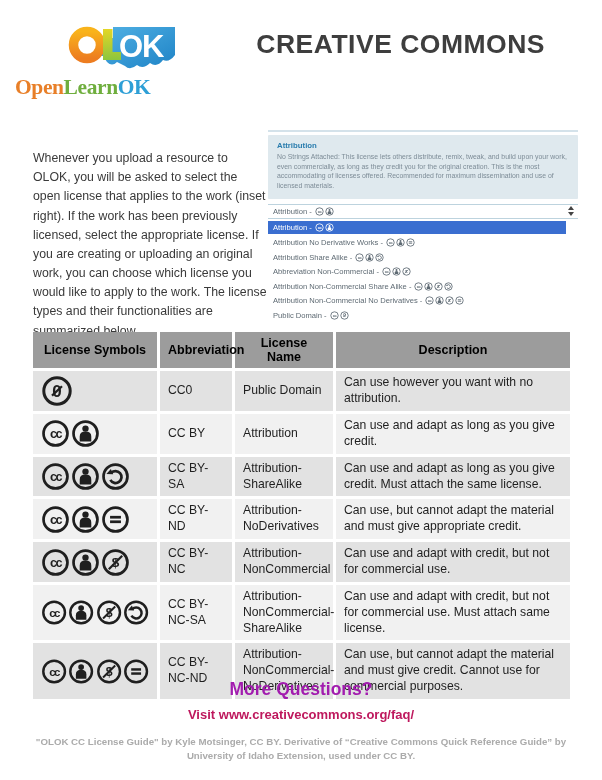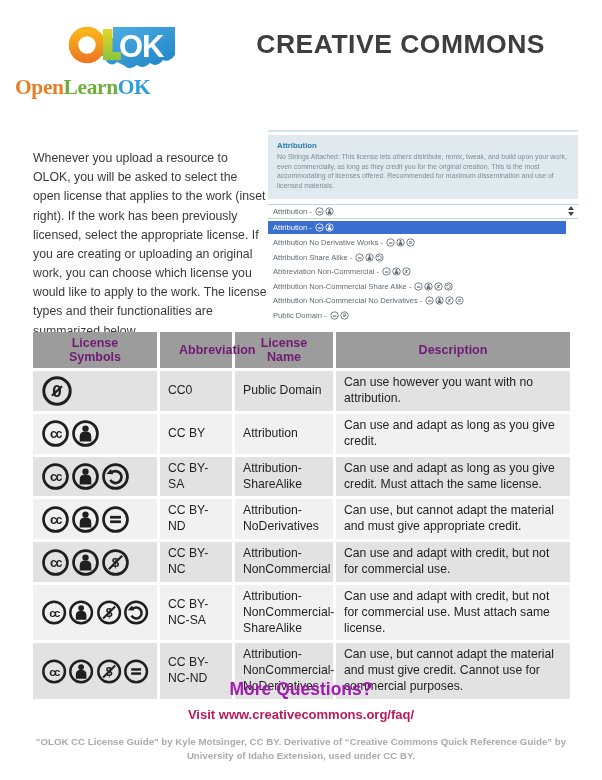--- a/index.html
+++ b/index.html
@@ -36,22 +36,22 @@
   .spin .down { border-top:4px solid #444; }
   .inset-options { margin-top:2px; }
   .option { display:flex; align-items:center; gap:3px; height:14.6px; font-size:7.6px;
             color:#5e6a73; padding-left:5px; }
   .option.selected { background:#3a6ed0; color:#ffffff; margin-right:12px; height:13.5px; margin-bottom:1px; }
   .icon-strip { display:flex; align-items:center; gap:1px; }
 
   
   table.cc { position:absolute; left:30px; top:329px; width:543px;
              border-collapse:separate; border-spacing:3px; table-layout:fixed; }
-  table.cc th { background:#9c9c9c; color:#701a75; font-weight:bold; font-size:12.5px;
-                padding:4px 19px; text-align:center; }
+  table.cc th { background:#9c9c9c; color:#000000; font-weight:bold; font-size:12.5px;
+                padding:4px 8px; text-align:center; }
   table.cc td { font-size:12.2px; color:#1f1f1f; padding:4px 8px; vertical-align:middle; line-height:1.3; }
   tbody tr:nth-child(odd)  td { background:#e2e2e2; }
   tbody tr:nth-child(even) td { background:#f1f1f1; }
   td.sym { padding:3px 1px 3px 4px; }
   .symwrap { display:flex; align-items:center; gap:1px; }
 
   
   .more  { position:absolute; top:679px; left:0; width:100%; text-align:center;
            font-size:17.5px; font-weight:bold; color:#a21caf; }
   .visit { position:absolute; top:707px; left:0; width:100%; text-align:center;

